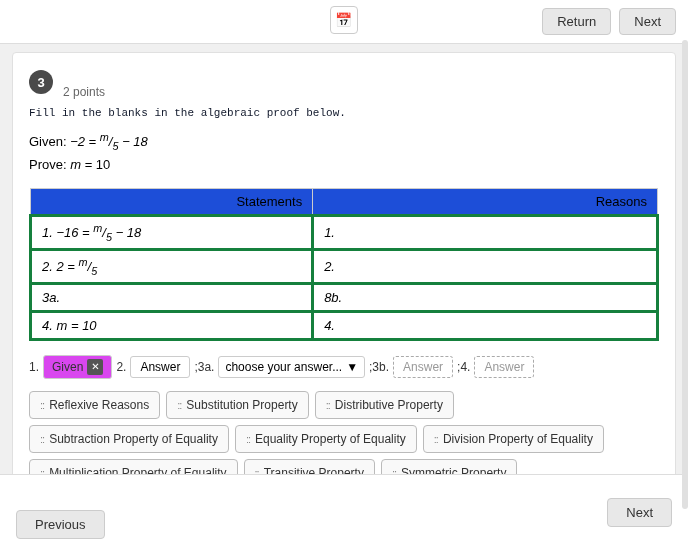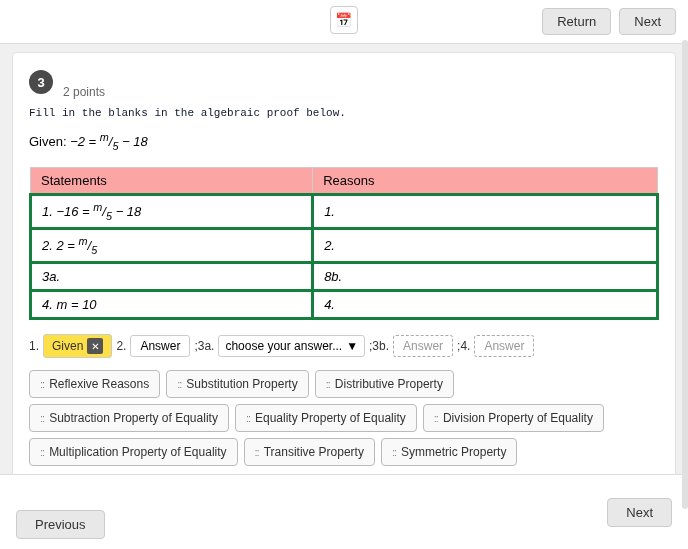--- a/index.html
+++ b/index.html
@@ -105,24 +105,24 @@
 
     
     .proof-table {
       width: 100%;
       border-collapse: collapse;
       margin-bottom: 14px;
       font-size: 13px;
     }
 
     .proof-table th {
-      background: #fca5a5;
+      background: #1d4ed8;
       border: 1px solid #ccc;
       padding: 5px 10px;
-      text-align: left;
+      text-align: right;
       font-weight: normal;
     }
 
     .proof-table td {
       border: 3px solid #15803d;
       padding: 5px 10px;
       font-style: italic;
     }
 
     .proof-table .statements-col {
@@ -147,21 +147,21 @@
       border: 1px solid #ccc;
       border-radius: 3px;
       padding: 3px 8px;
       background: #fff;
       font-size: 12px;
       min-width: 60px;
       text-align: center;
     }
 
     .answer-box.given-box {
-      background: #fde047;
+      background: #d946ef;
       color: #333;
       display: flex;
       align-items: center;
       gap: 4px;
     }
 
     .x-btn {
       background: #555;
       color: #fff;
       border: none;
@@ -291,20 +291,23 @@
   <div class="question-header">
     <div class="question-number">3</div>
     <span class="points-label">2 points</span>
   </div>
 
   <p class="instruction">Fill in the blanks in the algebraic proof below.</p>
 
   <div class="given-prove">
     <div>
       <span>Given: </span><span class="math">−2 = </span><span class="math"><sup>m</sup>/<sub>5</sub> − 18</span>
+    </div>
+    <div>
+      <span>Prove: </span><span class="math">m</span><span> = 10</span>
     </div>
   </div>
 
   <table class="proof-table">
     <thead>
       <tr>
         <th class="statements-col">Statements</th>
         <th class="reasons-col">Reasons</th>
       </tr>
     </thead>

